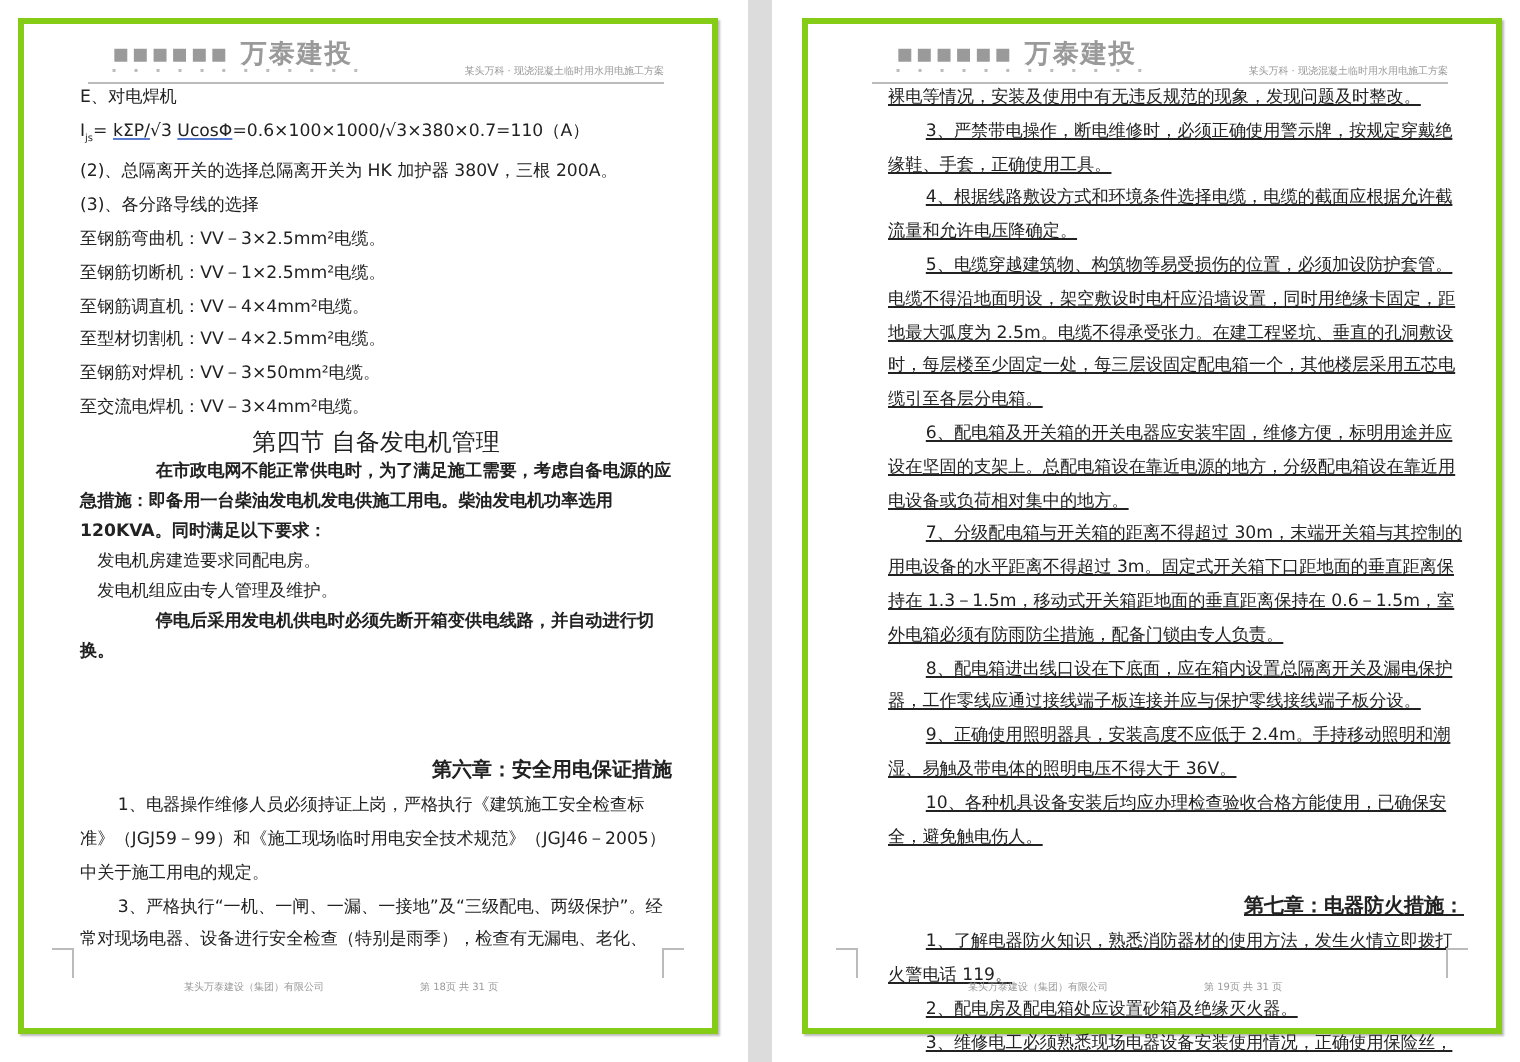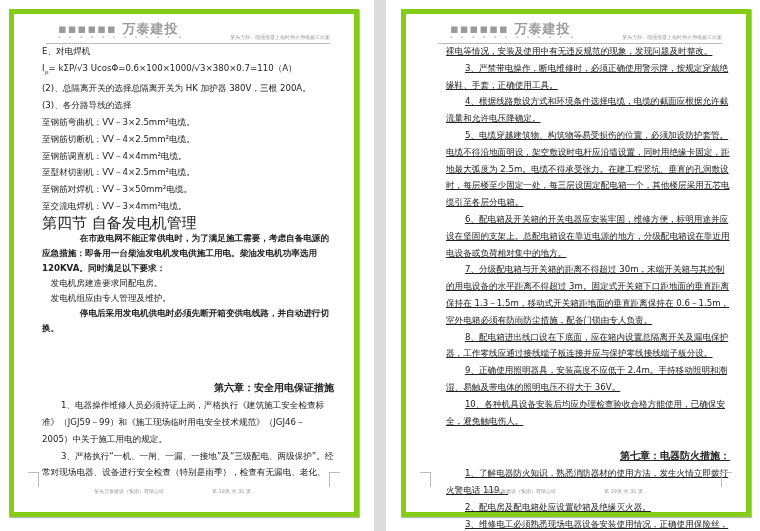--- a/index.html
+++ b/index.html
@@ -6,21 +6,21 @@
   body {
     width:760px; height:531px; background:#ffffff; position:relative; overflow:hidden;
     font-family: "DejaVu Sans", "Liberation Sans", sans-serif;
     color:#222;
   }
   .divider {
     position:absolute; left:374px; top:0; width:12px; height:531px; background:#dcdcdc;
   }
   .page {
     position:absolute; top:9px; width:350px; height:508px;
-    border:5px solid #84cc16; background:#fff; box-sizing:border-box;
+    border:3px solid #84cc16; background:#fff; box-sizing:border-box;
     box-shadow: 1px 1px 1px #bbb;
   }
   .page.left { left:9px; }
   .page.right { left:401px; }
   .hdr { position:absolute; left:22px; right:10px; top:4px; height:22px; }
   .hdr-logo {
     position:absolute; left:22px; top:2px; font-size:13px; color:#9a9a9a;
     letter-spacing:1px; font-weight:bold; white-space:nowrap;
   }
   .hdr-logo-sub {
@@ -33,23 +33,23 @@
     position:absolute; left:10px; right:14px; top:25px; border-top:1px solid #bbb;
   }
   .body {
     position:absolute; left:28px; right:20px; top:29px;
     font-size:8.6px; line-height:16.8px; font-family:"DejaVu Sans", sans-serif;
   }
   .body p { margin:0; }
   .ind2 { text-indent:2.2em; }
   .ind1 { padding-left:1em; }
   .ind4 { text-indent:4.4em;font-weight:bold; }
-  .sec-title { text-align:left; font-size:15px; margin:25px 0 14px; }
+  .sec-title { text-align:center; font-size:12px; margin:25px 0 14px; }
   .chap-title { text-align:right; font-size:10px; font-weight:bold; margin:22px 0 4px; }
-  .underl { text-decoration-color:#5a7bd0; }
+  .underl { text-decoration:underline; text-decoration-color:#5a7bd0; }
   .ftr { position:absolute; left:0; right:0; bottom:0; height:40px; }
   .ftr-left { position:absolute; left:80px; top:16px; font-size:5px; color:#999; white-space:nowrap; }
   .ftr-right { position:absolute; left:198px; top:16px; font-size:5px; color:#999; white-space:nowrap; }
   .corner-l { position:absolute; left:14px; top:0; width:10px; height:14px; border-top:1px solid #bbb; border-right:1px solid #bbb; }
   .corner-r { position:absolute; right:14px; top:0; width:10px; height:14px; border-top:1px solid #bbb; border-left:1px solid #bbb; }
 </style>
 </head>
 <body>
 
 <div class="divider"></div>
@@ -61,21 +61,21 @@
     <span class="hdr-right">某头万科 · 现浇混凝土临时用水用电施工方案</span>
     <div class="hdr-line"></div>
   </div>
 
   <div class="body">
     <p>E、对电焊机</p>
     <p><span>I</span><sub style="font-size:5px">js</sub><span>= </span><span class="underl">kΣP/</span><span>√3 </span><span class="underl">Ucos</span><span class="underl">Φ</span><span>=0.6×100×1000/√3×380×0.7=110（A）</span></p>
     <p>(2)、总隔离开关的选择总隔离开关为 HK 加护器 380V，三根 200A。</p>
     <p>(3)、各分路导线的选择</p>
     <p>至钢筋弯曲机：VV－3×2.5mm²电缆。</p>
-    <p>至钢筋切断机：VV－4×2.5mm²电缆。</p>
+    <p>至钢筋切断机：VV－1×2.5mm²电缆。</p>
     <p>至钢筋调直机：VV－4×4mm²电缆。</p>
     <p>至型材切割机：VV－4×2.5mm²电缆。</p>
     <p>至钢筋对焊机：VV－3×50mm²电缆。</p>
     <p>至交流电焊机：VV－3×4mm²电缆。</p>
 
     <p class="sec-title">第四节 自备发电机管理</p>
     <p class="ind4" style="line-height:15px">在市政电网不能正常供电时，为了满足施工需要，考虑自备电源的应急措施：即备用一台柴油发电机发电供施工用电。柴油发电机功率选用 120KVA。同时满足以下要求：</p>
     <p class="ind1" style="line-height:15px">发电机房建造要求同配电房。</p>
     <p class="ind1" style="line-height:15px">发电机组应由专人管理及维护。</p>
     <p class="ind4" style="line-height:15px">停电后采用发电机供电时必须先断开箱变供电线路，并自动进行切换。</p>

